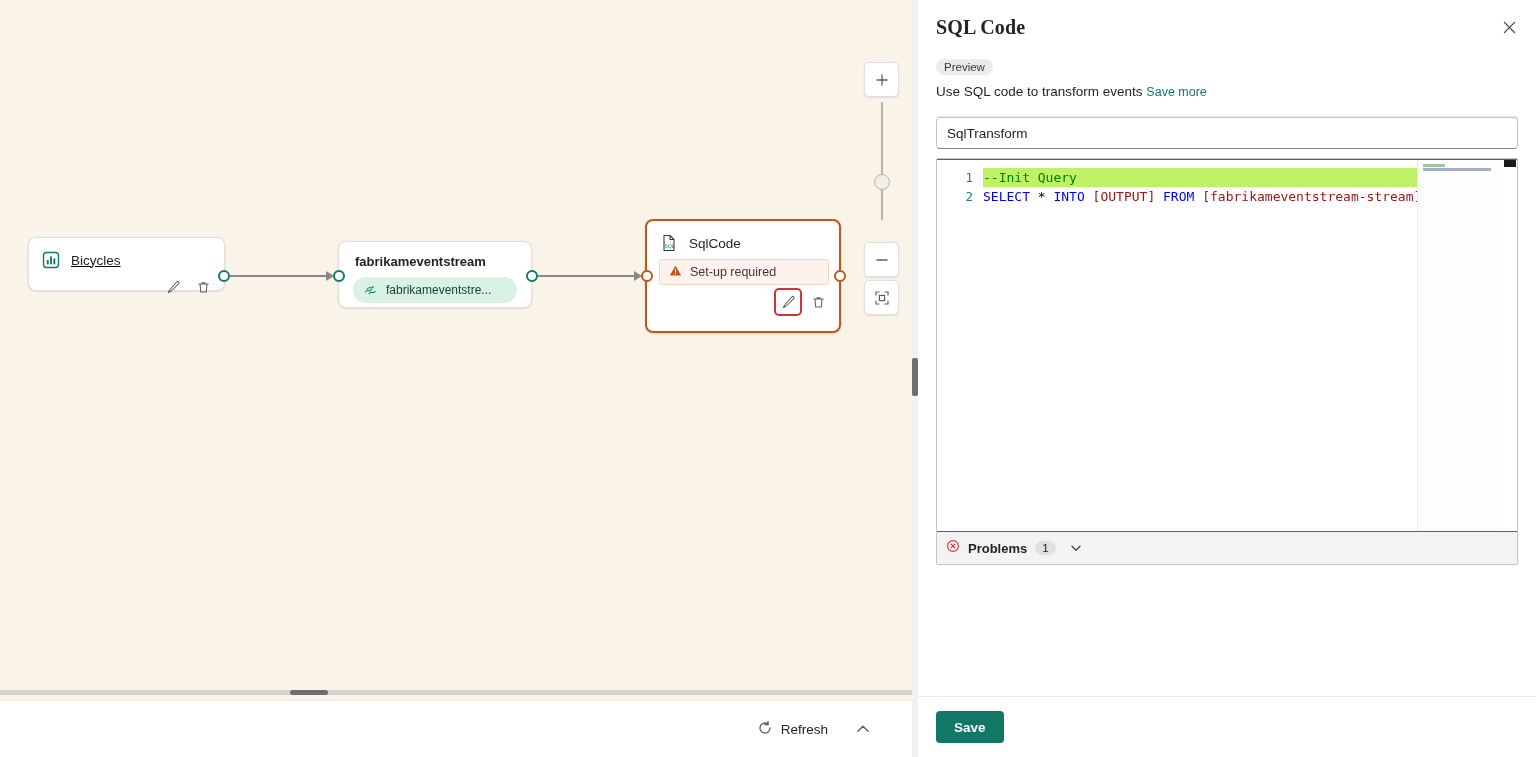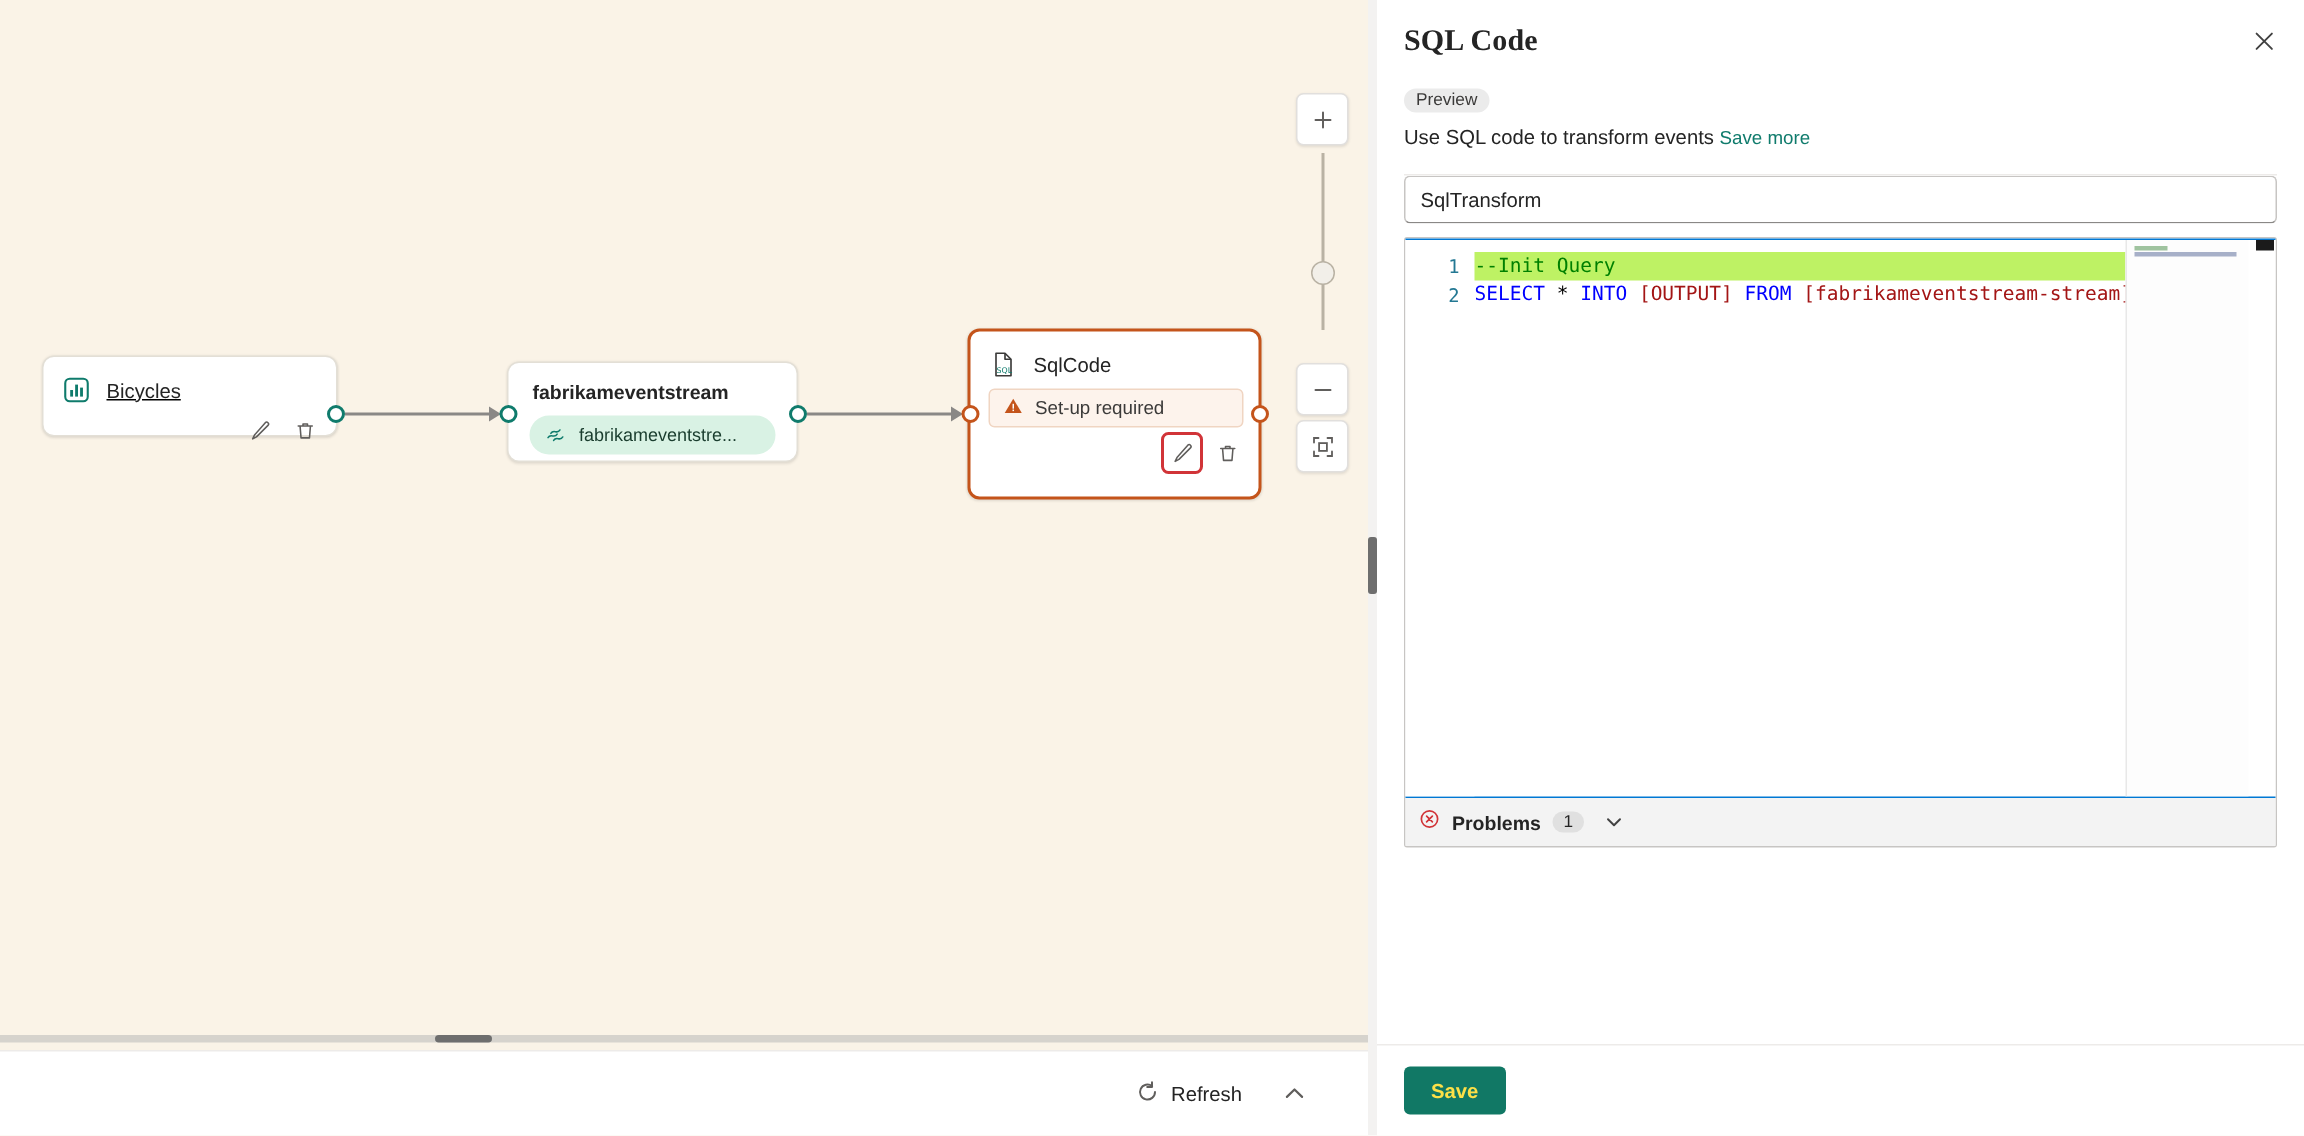--- a/index.html
+++ b/index.html
@@ -263,21 +263,21 @@
     background: #e0e0e0; color: #242424; font-size: 11.5px;
     border-radius: 9px; padding: 1px 7px; min-width: 19px; text-align: center;
   }
   .problems-chev { margin-left: 4px; color: #424242; display: flex; cursor: pointer; }
 
   .panel-footer {
     border-top: 1px solid #edebe9;
     padding: 14px 18px; display: flex; align-items: center;
   }
   .btn-primary {
-    background: #117865; color: #fde047; border: none; border-radius: 4px;
+    background: #117865; color: #ffffff; border: none; border-radius: 4px;
     height: 32px; padding: 0 18px; font-size: 13.5px; font-weight: 700;
     cursor: pointer; font-family: "Liberation Sans", sans-serif;
   }
 </style>
 </head>
 <body>
 
 <div id="app">
 
   <div class="canvas-pane">

